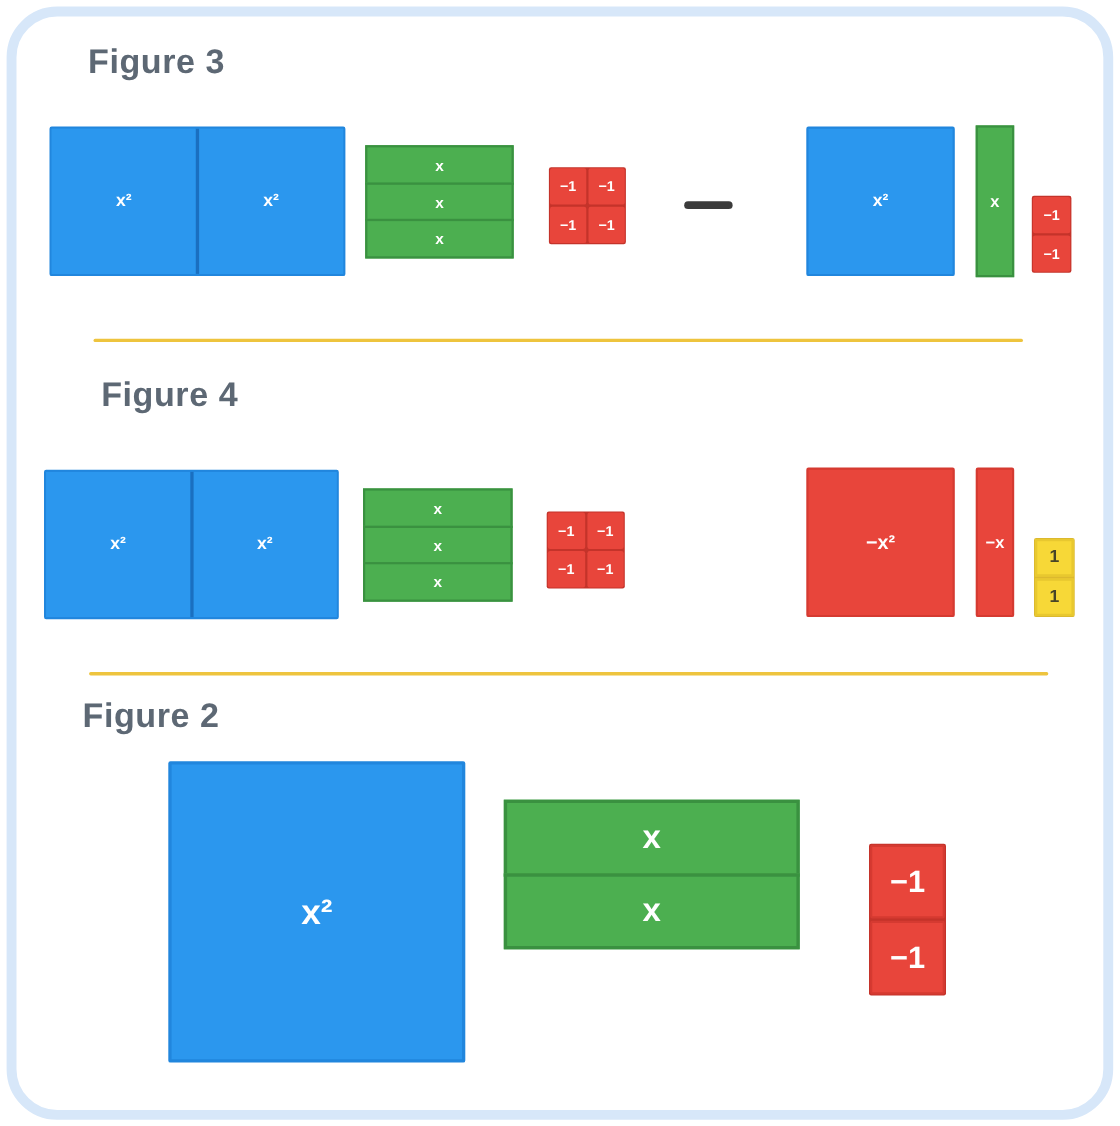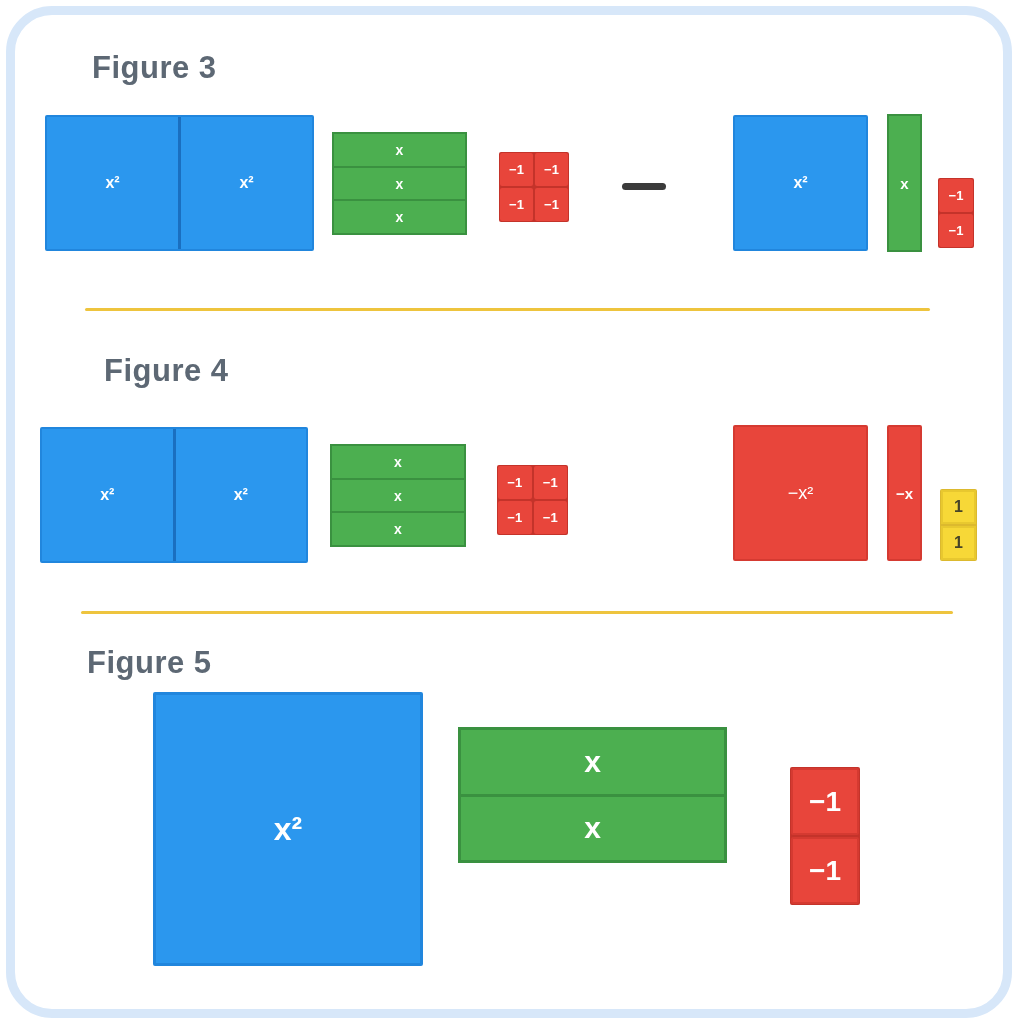--- a/index.html
+++ b/index.html
@@ -6,21 +6,21 @@
   .canvas {
     position:relative; width:1018px; height:1024px; background:#ffffff;
     font-family:"Liberation Sans", sans-serif; overflow:hidden;
   }
   .frame {
     position:absolute; inset:6px; border:9px solid #d7e7f9;
     border-radius:46px; pointer-events:none;
   }
   .group { display:contents; }
   .fig-title {
-    position:absolute; margin:12px; color:#5d6874; font-size:31px;
+    position:absolute; margin:0; color:#5d6874; font-size:31px;
     font-weight:600; letter-spacing:0.5px; white-space:nowrap;
   }
   
   .blue-pair { position:absolute; display:flex; box-sizing:border-box;
     border:2px solid #2186dd; border-radius:2px; background:#2b97ee; }
   .blue-cell { flex:1; display:flex; align-items:center; justify-content:center;
     color:#fff; font-weight:700; font-size:16px; background:#2b97ee; }
   .blue-cell + .blue-cell { border-left:3px solid #1a6fc0; }
   .blue-single { position:absolute; box-sizing:border-box; background:#2b97ee;
     border:2px solid #2186dd; border-radius:2px; display:flex; align-items:center;
@@ -38,21 +38,21 @@
   .red-grid { position:absolute; display:grid; grid-template-columns:1fr 1fr;
     grid-template-rows:1fr 1fr; gap:2px; background:#c4332a; padding:1px;
     border-radius:2px; box-sizing:border-box; }
   .red-cell { background:#e8453b; border-radius:2px; display:flex;
     align-items:center; justify-content:center; color:#fff; font-weight:700; font-size:13px; }
   .red-vstack { position:absolute; display:flex; flex-direction:column; gap:2px;
     background:#c4332a; padding:1px; border-radius:2px; box-sizing:border-box; }
   .red-vstack .red-cell { flex:1; }
   .red-square { position:absolute; box-sizing:border-box; background:#e8453b;
     border:2px solid #d53a31; border-radius:2px; display:flex; align-items:center;
-    justify-content:center; color:#fff; font-weight:400; font-size:18px; }
+    justify-content:center; color:#fff; font-weight:700; font-size:18px; }
   .red-vbar { position:absolute; box-sizing:border-box; background:#e8453b;
     border:2px solid #d53a31; border-radius:2px; display:flex; align-items:center;
     justify-content:center; color:#fff; font-weight:700; font-size:15px; }
   
   .yellow-stack { position:absolute; display:flex; flex-direction:column; gap:2px;
     background:#dcb92e; padding:1px; box-sizing:border-box; border-radius:2px; }
   .yellow-cell { flex:1; background:#f7d837; border:2px solid #e8c82f;
     box-sizing:border-box; display:flex; align-items:center; justify-content:center;
     color:#474428; font-weight:700; font-size:16px; }
   
@@ -142,21 +142,21 @@
     <div class="yellow-stack" style="left:940px;top:489px;width:37px;height:72px">
       <div class="yellow-cell">1</div>
       <div class="yellow-cell">1</div>
     </div>
   </div>
 
   <div class="divider" style="left:81px;top:611px;width:872px"></div>
 
   
   <div class="group">
-    <h2 class="fig-title" style="left:75px;top:633px">Figure 5</h2>
+    <h2 class="fig-title" style="left:75px;top:633px">Figure 2</h2>
 
     <div class="blue-single big-label" style="left:153px;top:692px;width:270px;height:274px;border-width:3px">x²</div>
 
     <div class="green-stack fig5-green" style="left:458px;top:727px;width:269px;height:136px">
       <div class="green-bar">x</div>
       <div class="green-bar">x</div>
     </div>
 
     <div class="red-vstack fig5-red" style="left:790px;top:767px;width:70px;height:138px">
       <div class="red-cell">−1</div>

